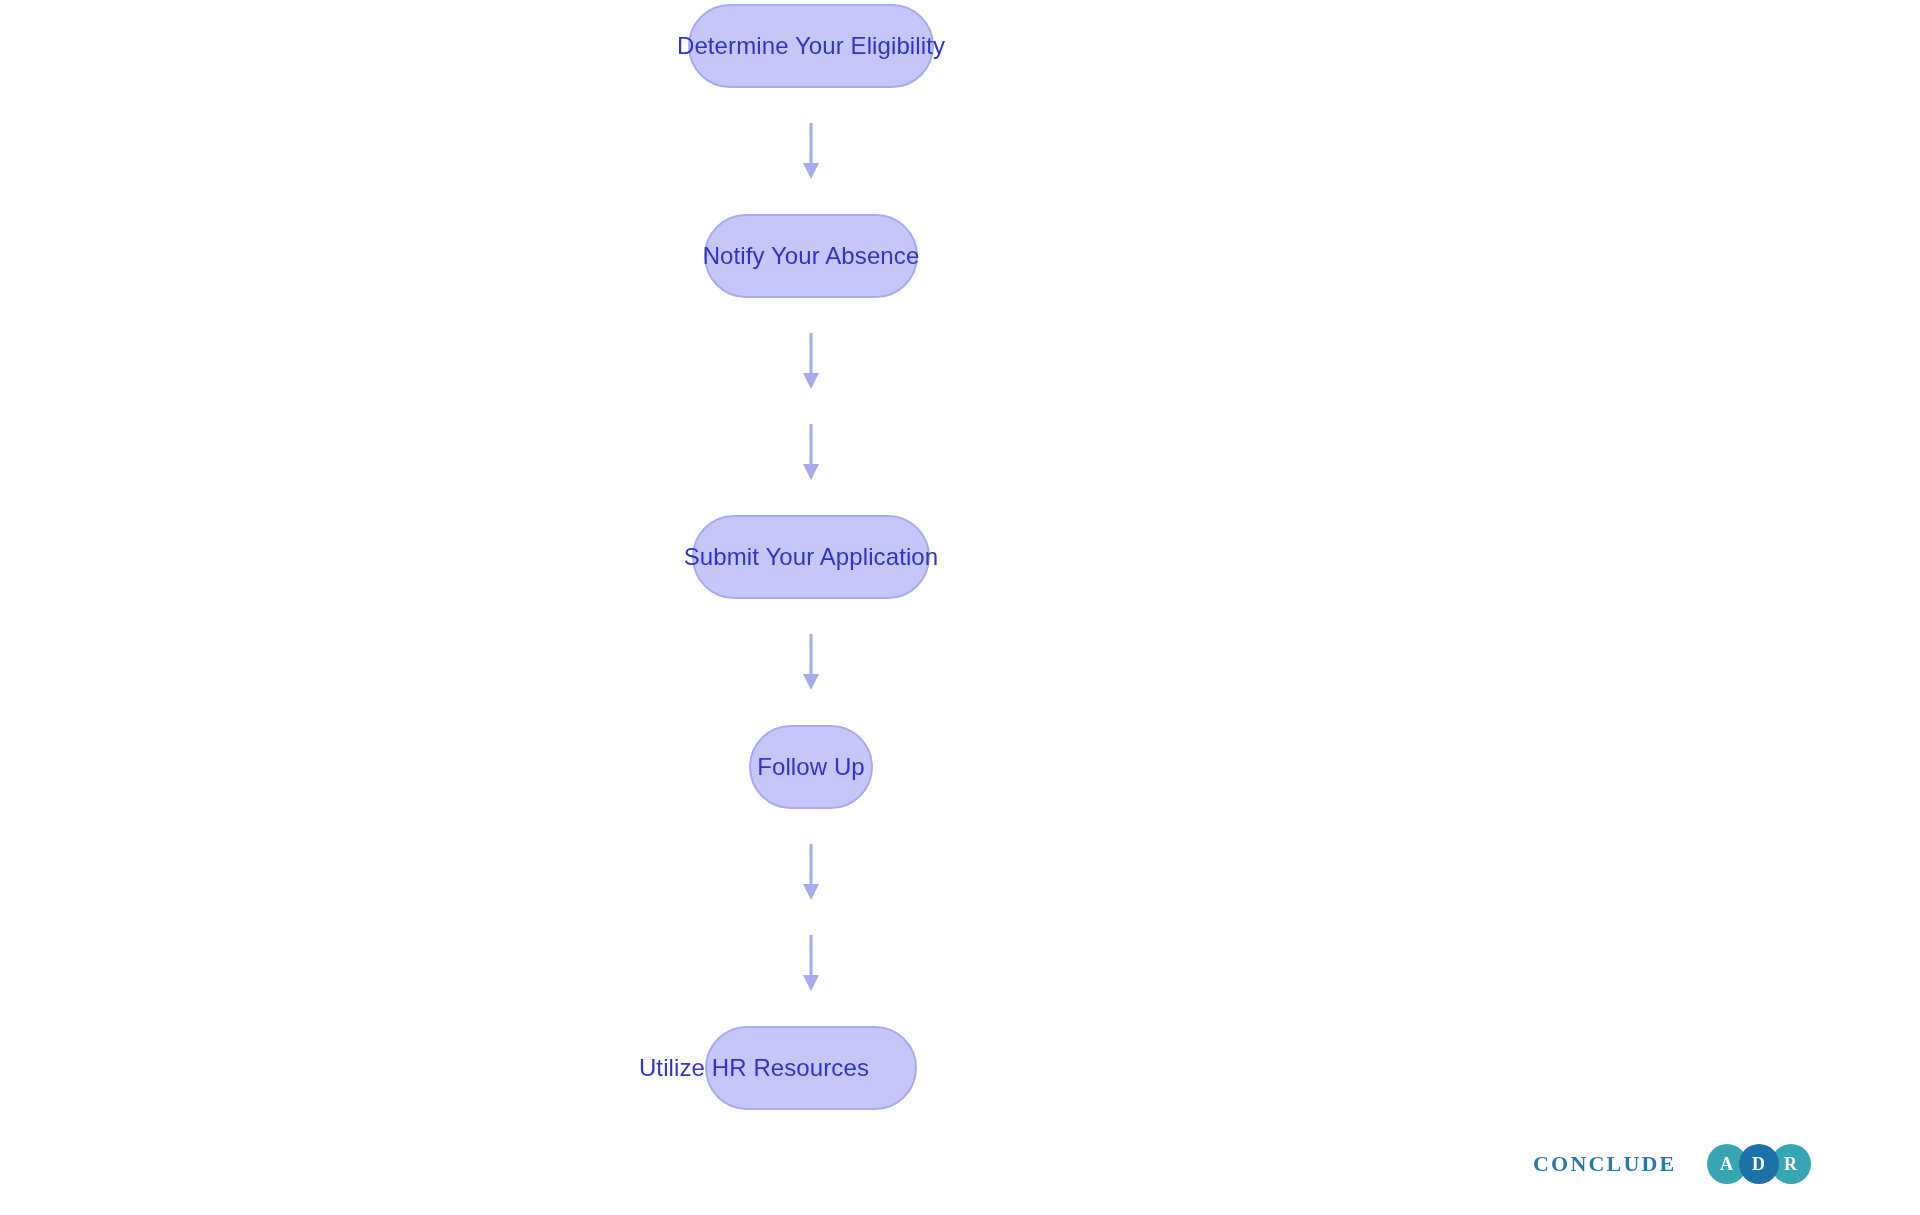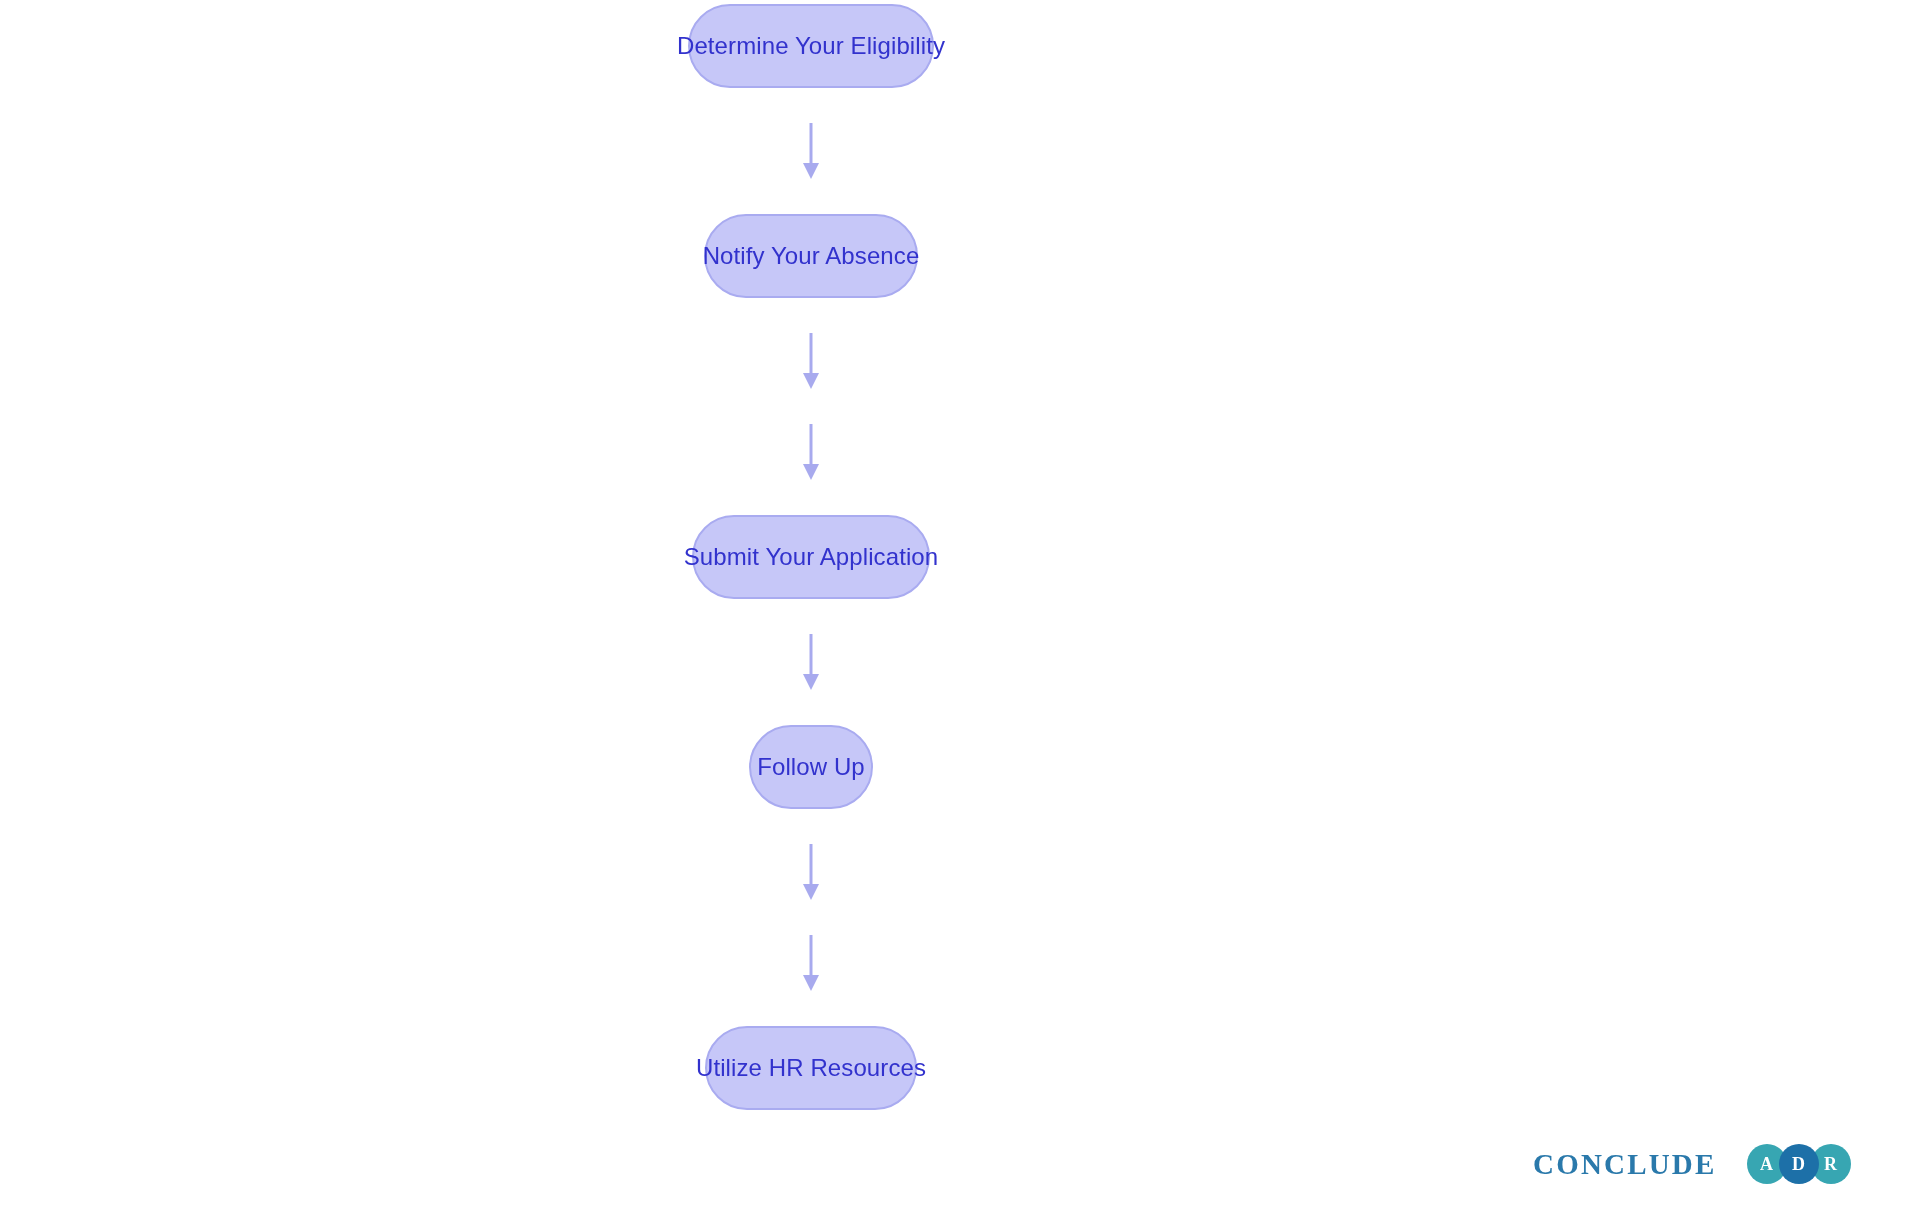--- a/index.html
+++ b/index.html
@@ -72,21 +72,21 @@
     position: absolute;
     left: 1533px;
     top: 1144px;
     display: flex;
     align-items: center;
   }
   .logo-word {
     color: #2a79ab;
     font-family: "Liberation Serif", serif;
     font-weight: 700;
-    font-size: 29px;
+    font-size: 22px;
     letter-spacing: 2.2px;
     line-height: 1;
   }
   .logo-circles {
     display: flex;
     align-items: center;
     margin-left: 30px;
   }
   .logo-circle {
     width: 40px;
@@ -165,21 +165,21 @@
     </div>
 
 
     <div class="connector">
       <svg width="40" height="56" viewBox="0 0 40 56" xmlns="http://www.w3.org/2000/svg">
         <line x1="20" y1="0" x2="20" y2="42" stroke="#a8aaee" stroke-width="3"></line>
         <polygon points="12,40 28,40 20,56" fill="#a8aaee"></polygon>
       </svg>
     </div>
 
-    <div class="node" style="width:212px;">
+    <div class="node" style="width:212px;justify-content:flex-end;">
       <span>Utilize HR Resources</span>
     </div>
 
   </div>
 
   <div class="logo">
     <div class="logo-word">CONCLUDE</div>
     <div class="logo-circles">
       <div class="logo-circle c-a">
         <span>A</span>

